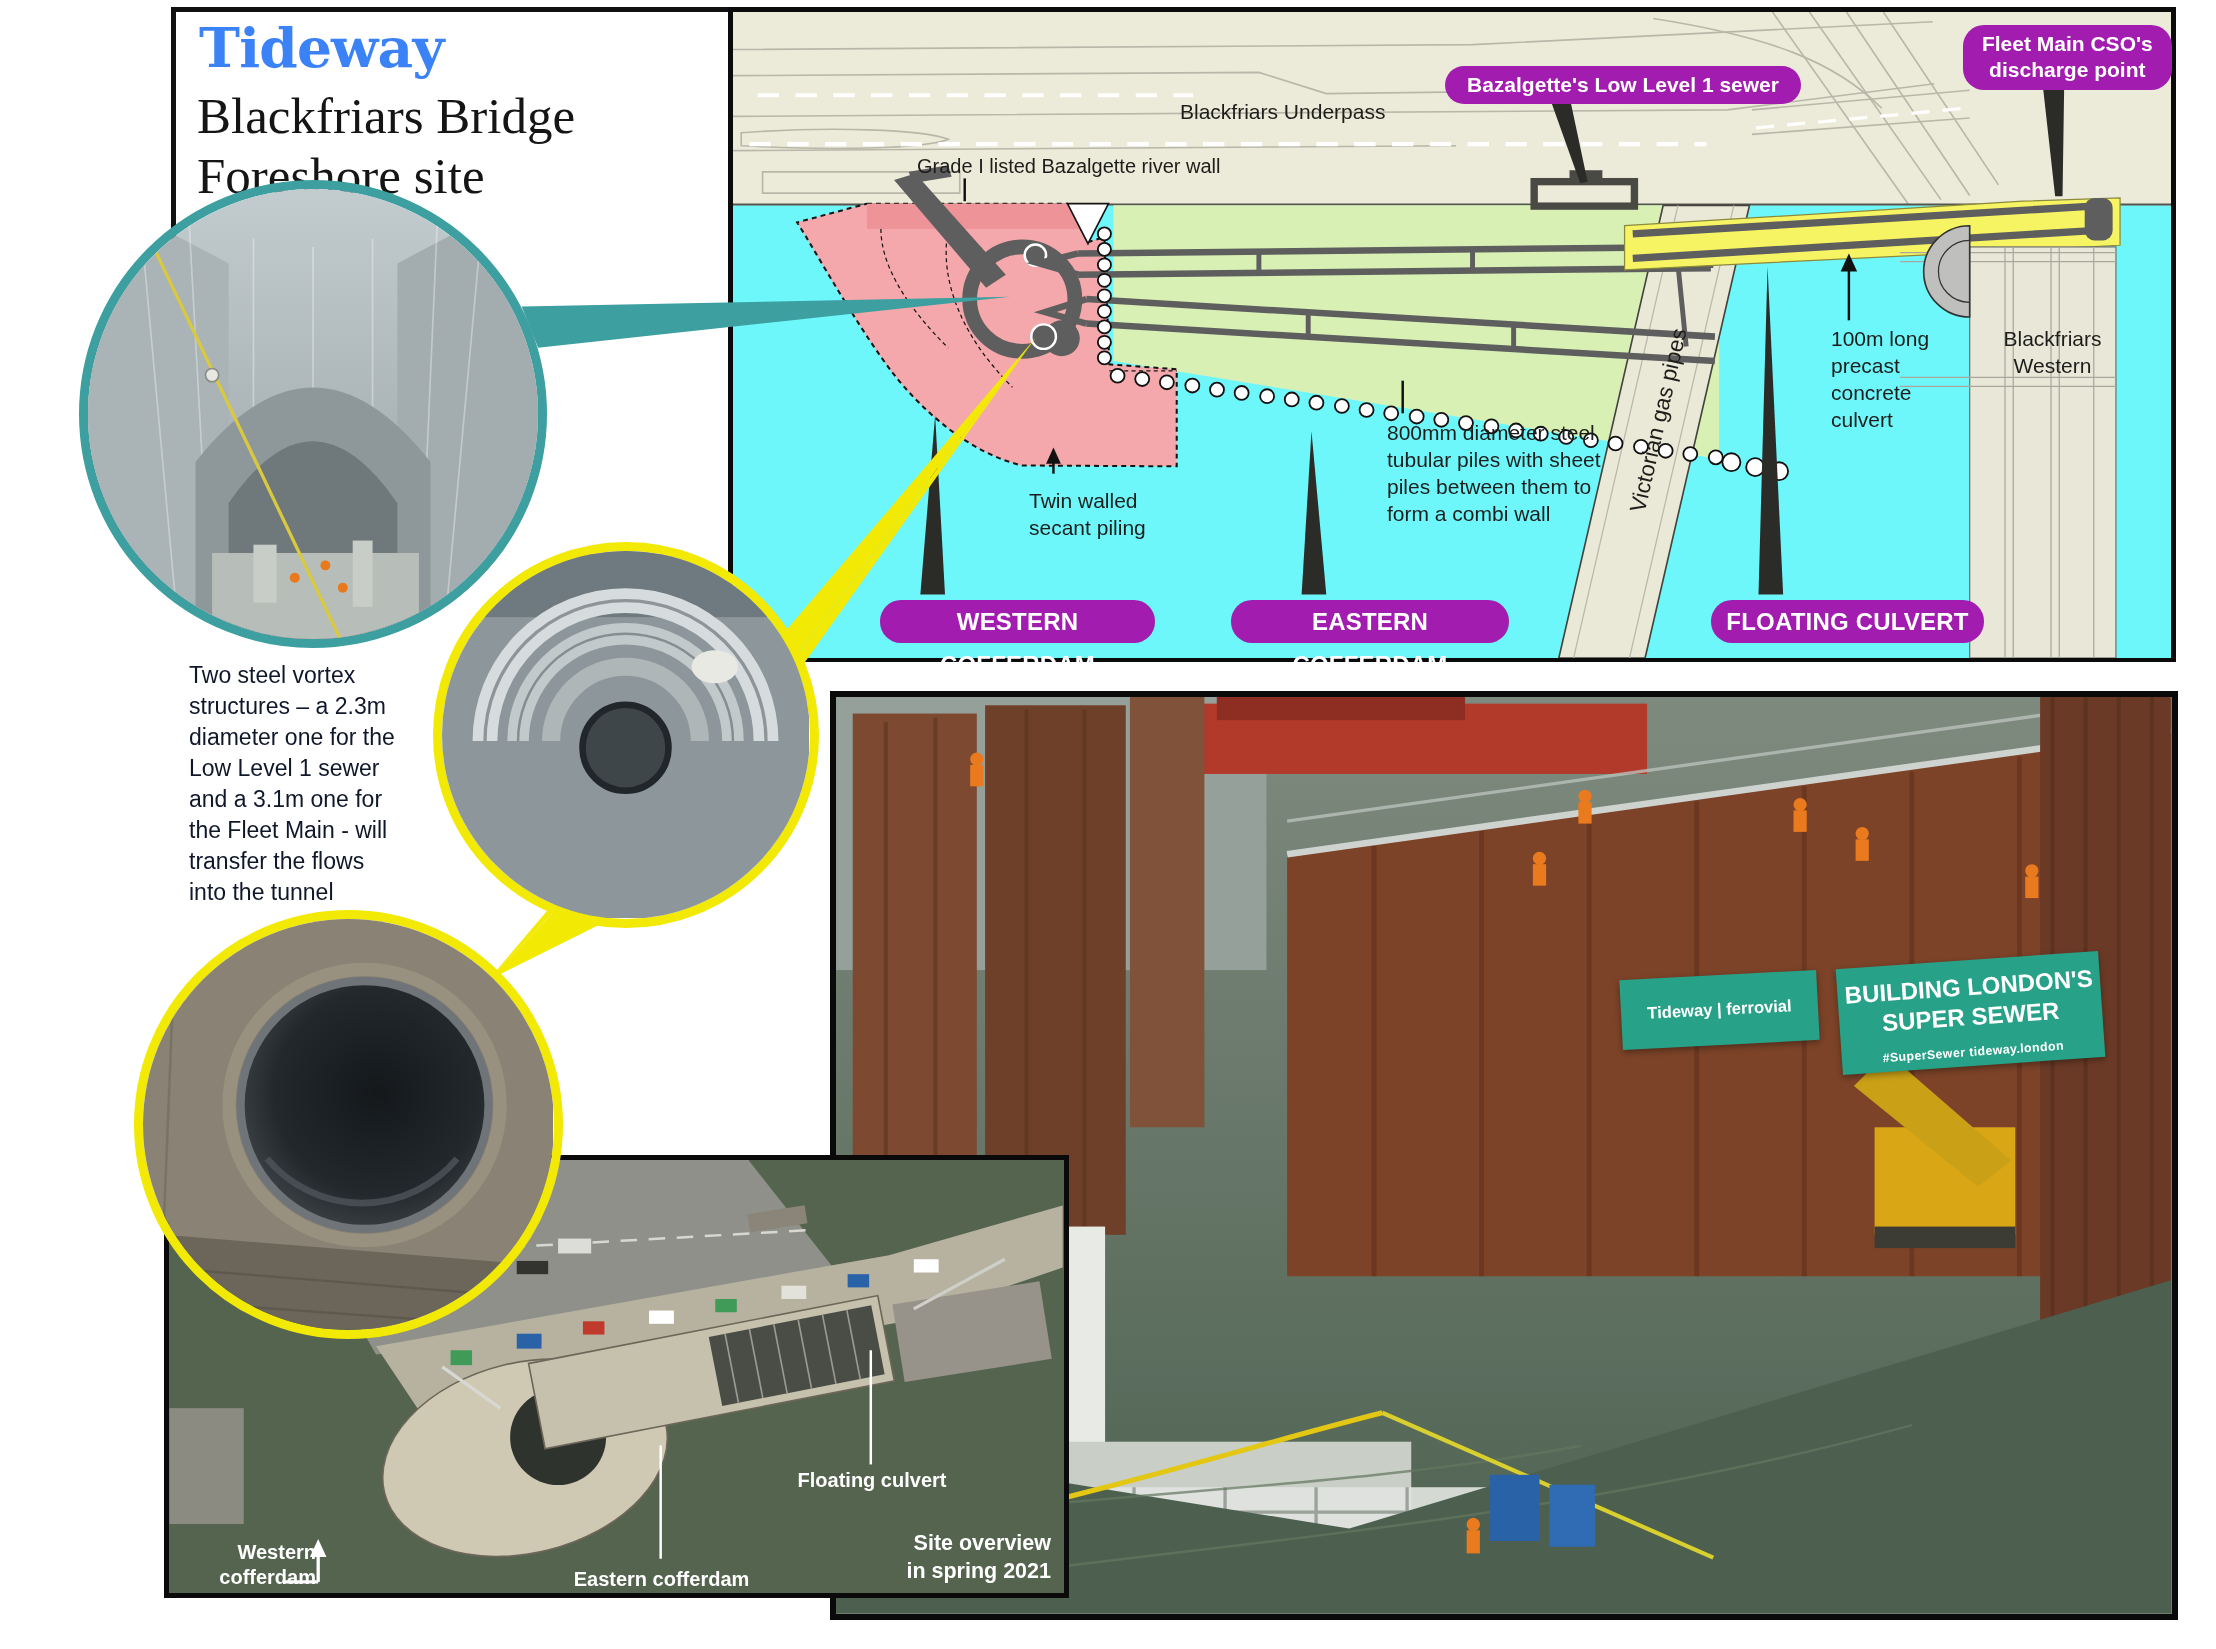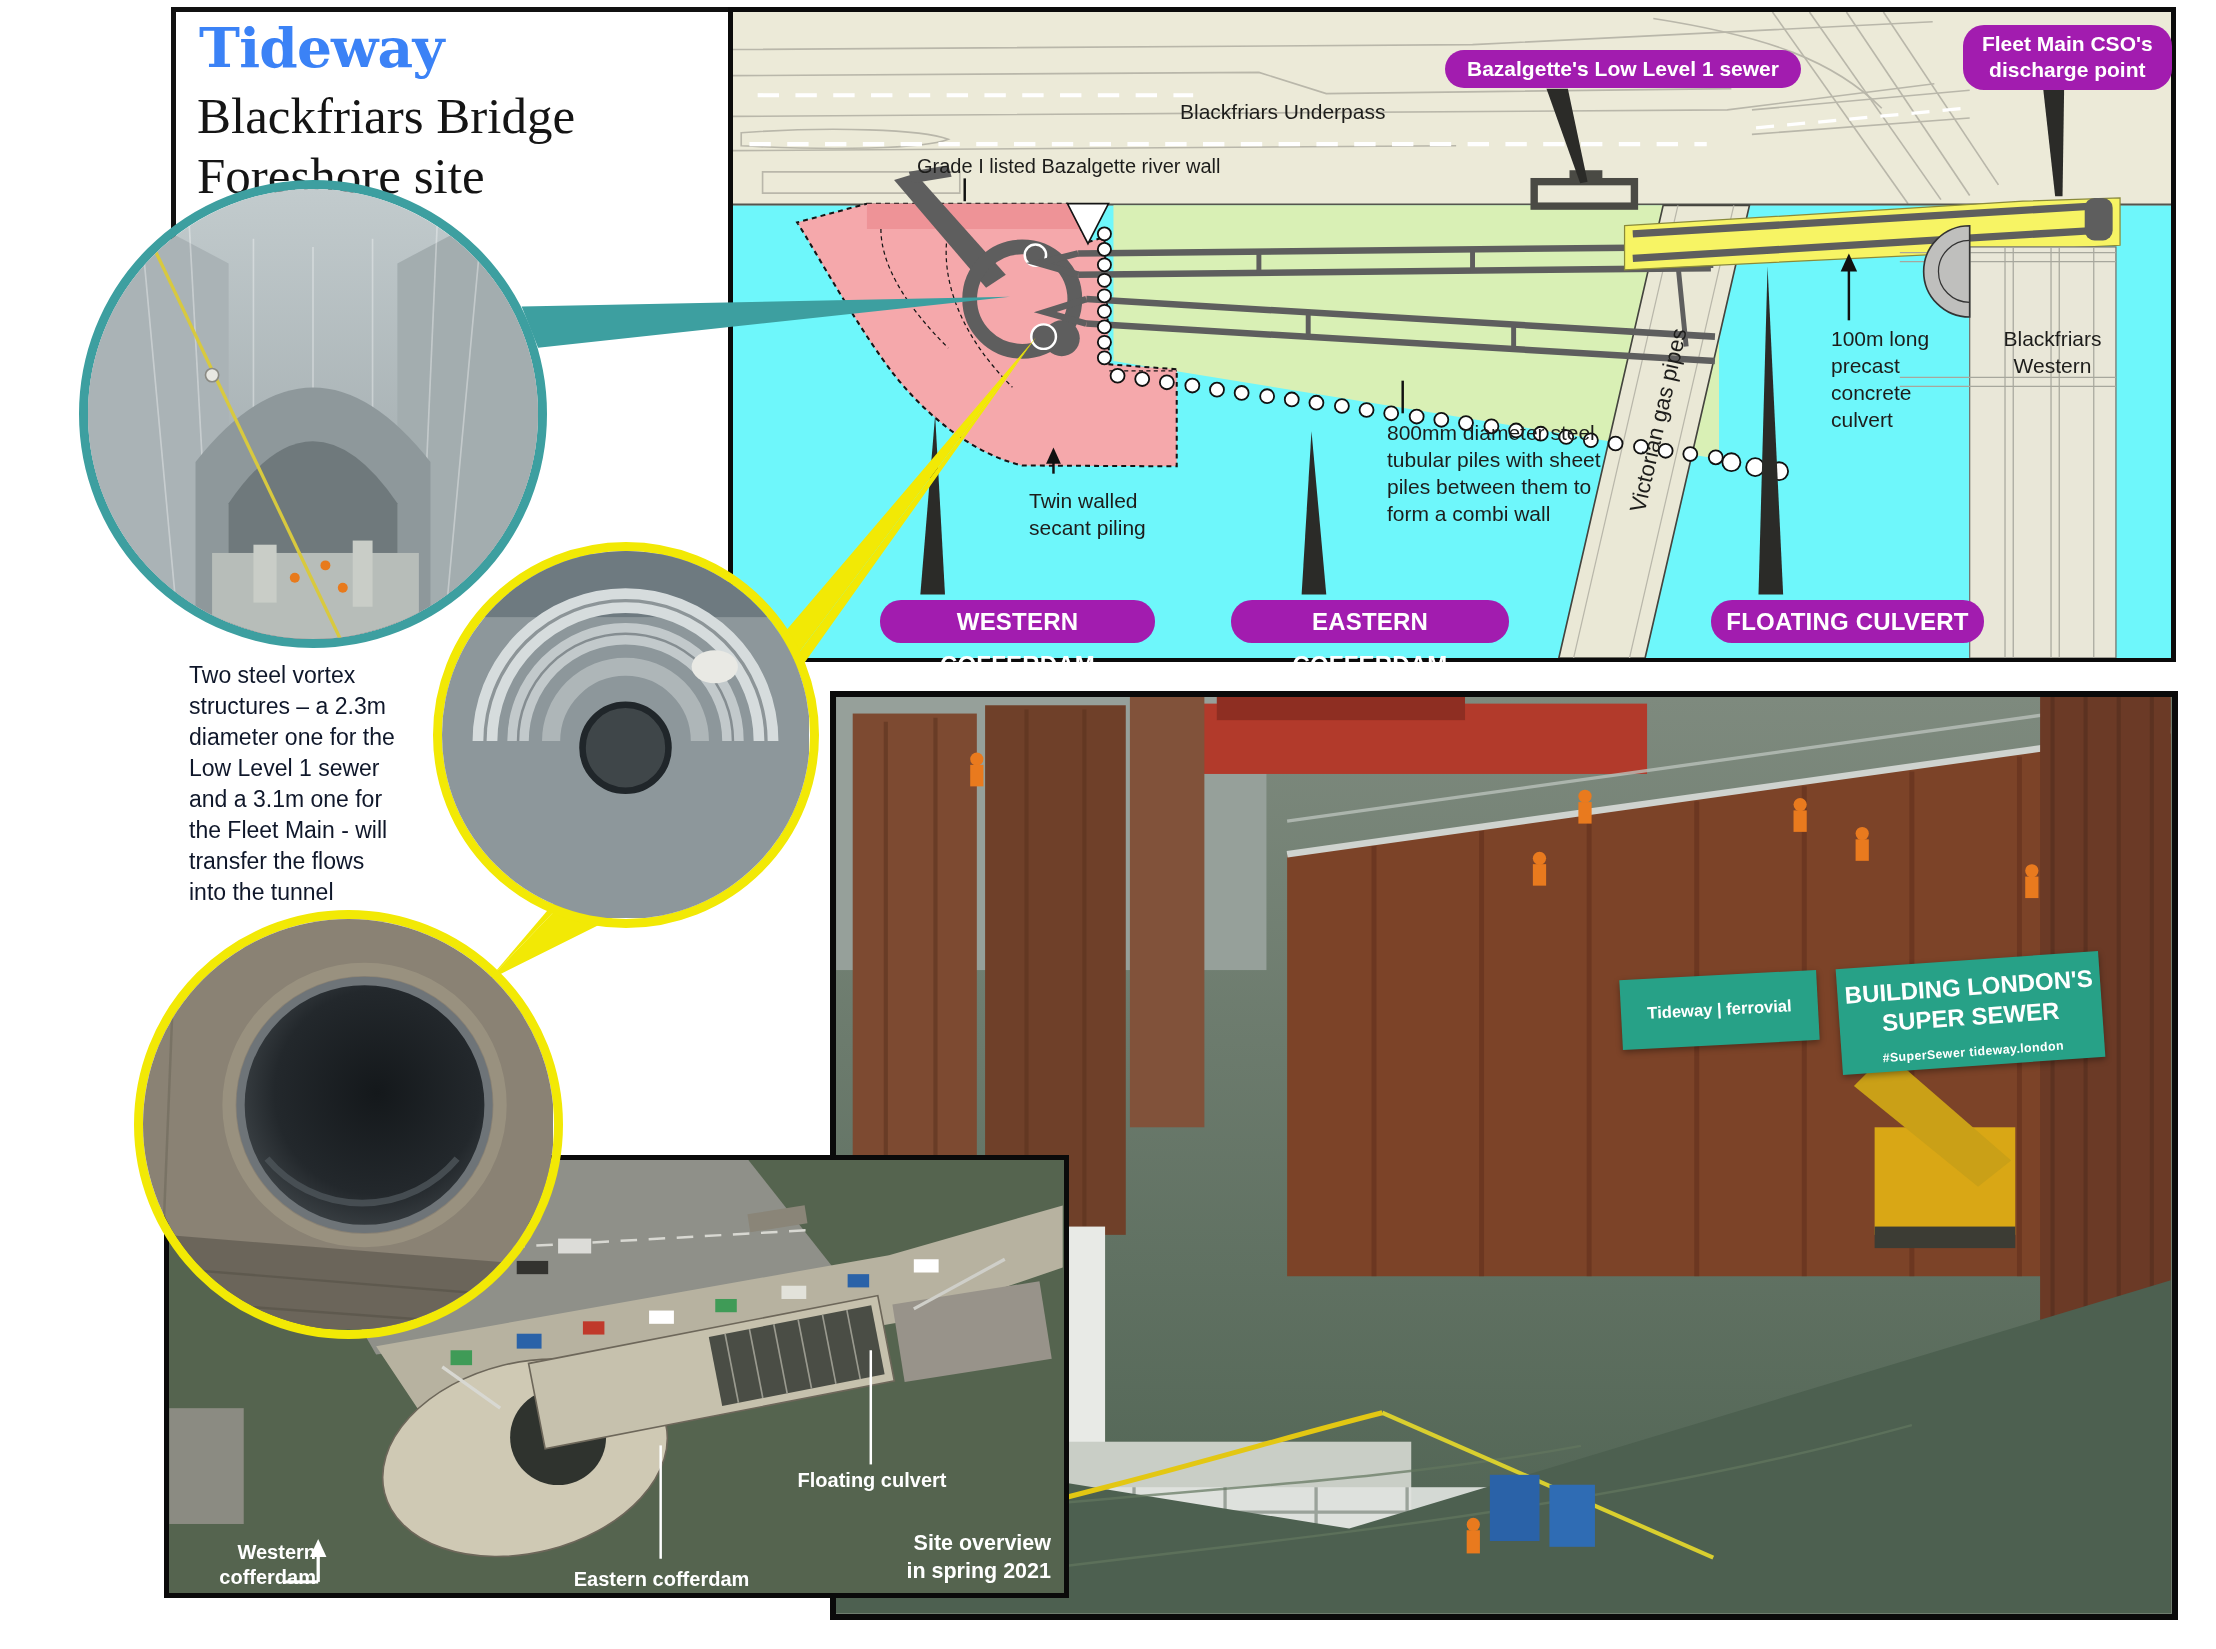--- a/index.html
+++ b/index.html
@@ -14,21 +14,21 @@
   .brand{left:199px;top:15px;font-family:"DejaVu Serif", serif;font-weight:bold;
          font-size:55px;letter-spacing:-0.8px;color:#3b82f6;}
   .title{left:197px;top:86px;font-family:"Liberation Serif", serif;font-size:51px;
          line-height:60px;color:#151515;}
   
   .diagram{left:728px;top:6.6px;width:1448px;height:655px;border:5px solid #0b0b0b;
            box-sizing:border-box;background:#ecead8;}
   .dg-label{position:absolute;color:#1d1d1b;font-size:21px;line-height:27px;}
   .badge{position:absolute;background:#a21caf;color:#ffffff;font-weight:bold;
          border-radius:21px;text-align:center;}
-  .badge-top{font-size:21px;line-height:38px;height:38px;}
+  .badge-top{font-size:21px;line-height:38px;height:38px;margin-top:16px;}
   .badge-top2{font-size:21px;line-height:26px;padding:6.6px 3.3px;}
   .badge-bottom{font-size:24px;line-height:43px;height:43px;letter-spacing:0.2px;}
   .gas-label{position:absolute;left:892px;top:497px;transform:rotate(-77deg);
              transform-origin:0 0;white-space:nowrap;color:#1d1d1b;font-size:22.3px;}
   
   .vortex-note{left:189px;top:660px;width:265px;font-size:23px;line-height:31px;color:#0f172a;}
   
   .circle{border-radius:50%;overflow:hidden;box-sizing:border-box;}
   .c1{left:79px;top:180px;width:468px;height:468px;border:9px solid #3d9fa0;}
   .c2{left:433px;top:542px;width:386px;height:386px;border:9px solid #f2e905;}

